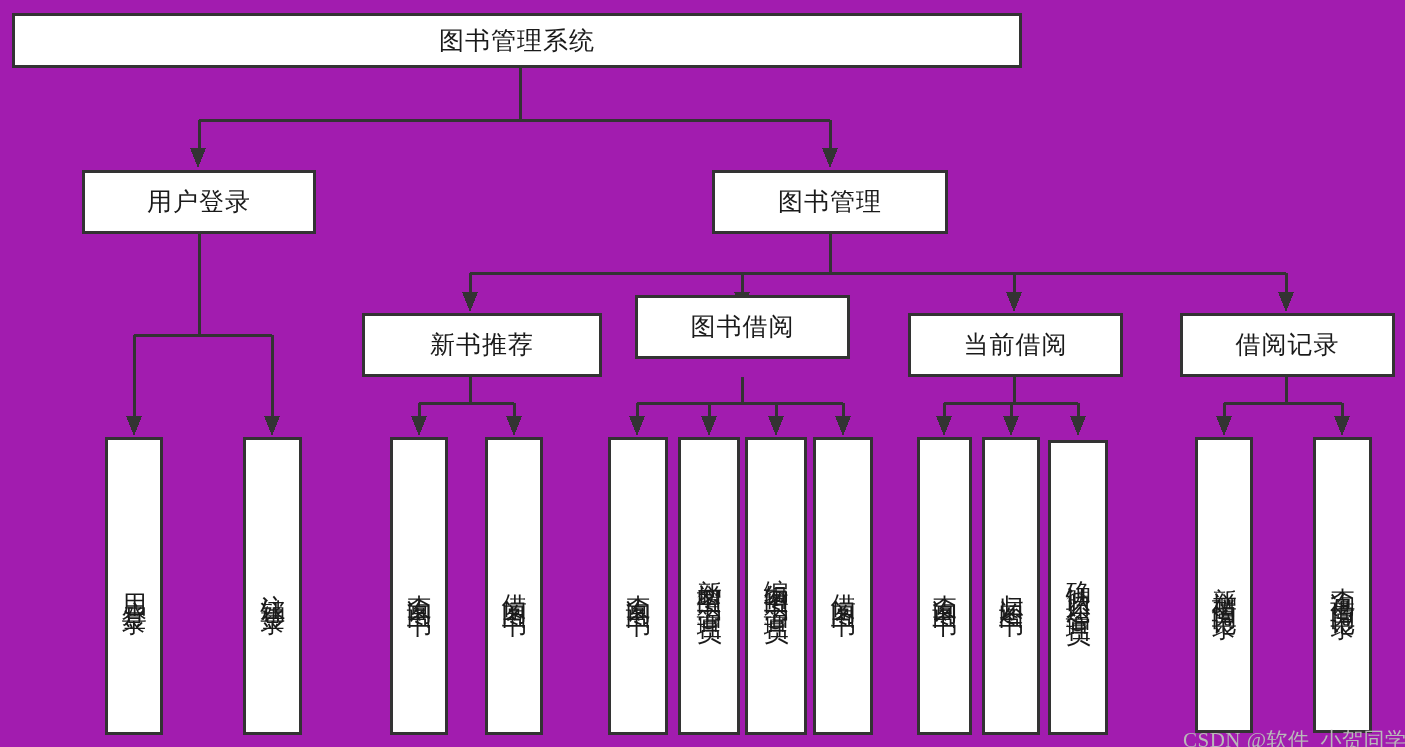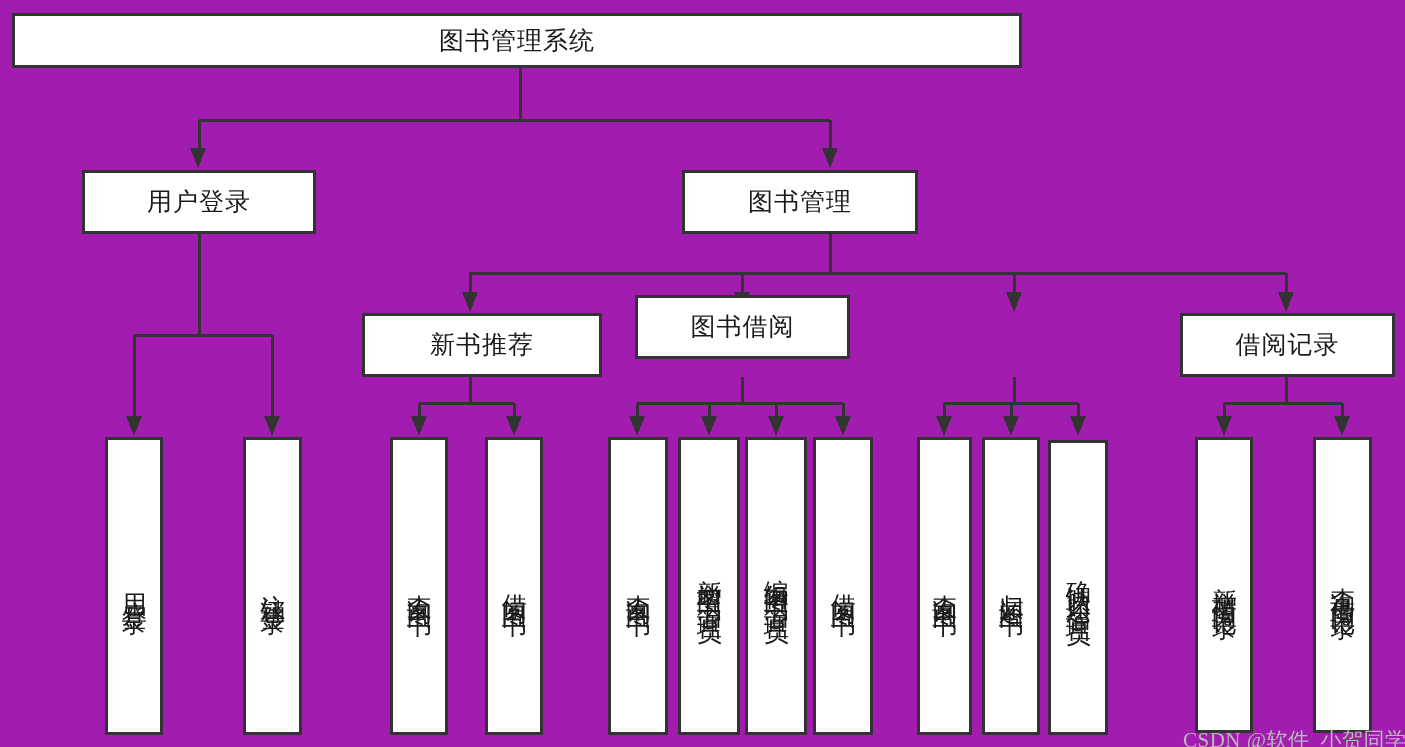--- a/index.html
+++ b/index.html
@@ -81,24 +81,25 @@
       M936 416 L952 416 L944 436 Z
       M1003 416 L1019 416 L1011 436 Z
       M1070 416 L1086 416 L1078 436 Z
       M1216 416 L1232 416 L1224 436 Z
       M1334 416 L1350 416 L1342 436 Z"></path>
   </svg>
 
   <div class="box h" style="left:12px;top:13px;width:1010px;height:55px">图书管理系统</div>
 
   <div class="box h" style="left:82px;top:170px;width:234px;height:64px">用户登录</div>
-  <div class="box h" style="left:682px;top:170px;width:236px;height:64px">图书管理</div>
+  <div class="box h" style="left:712px;top:170px;width:236px;height:64px">图书管理</div>
 
   <div class="box h" style="left:362px;top:313px;width:240px;height:64px">新书推荐</div>
   <div class="box h" style="left:635px;top:295px;width:215px;height:64px">图书借阅</div>
+  <div class="box h" style="left:908px;top:313px;width:215px;height:64px">当前借阅</div>
   <div class="box h" style="left:1180px;top:313px;width:215px;height:64px">借阅记录</div>
 
   <div class="box v" style="left:105px;top:437px;width:58px;height:298px">用户登录</div>
   <div class="box v" style="left:243px;top:437px;width:59px;height:298px">注销登录</div>
 
   <div class="box v" style="left:390px;top:437px;width:58px;height:298px">查询图书</div>
   <div class="box v" style="left:485px;top:437px;width:58px;height:298px">借阅图书</div>
 
   <div class="box v" style="left:608px;top:437px;width:60px;height:298px">查询图书</div>
   <div class="box v" style="left:678px;top:437px;width:62px;height:298px">新增图书（管理员）</div>

